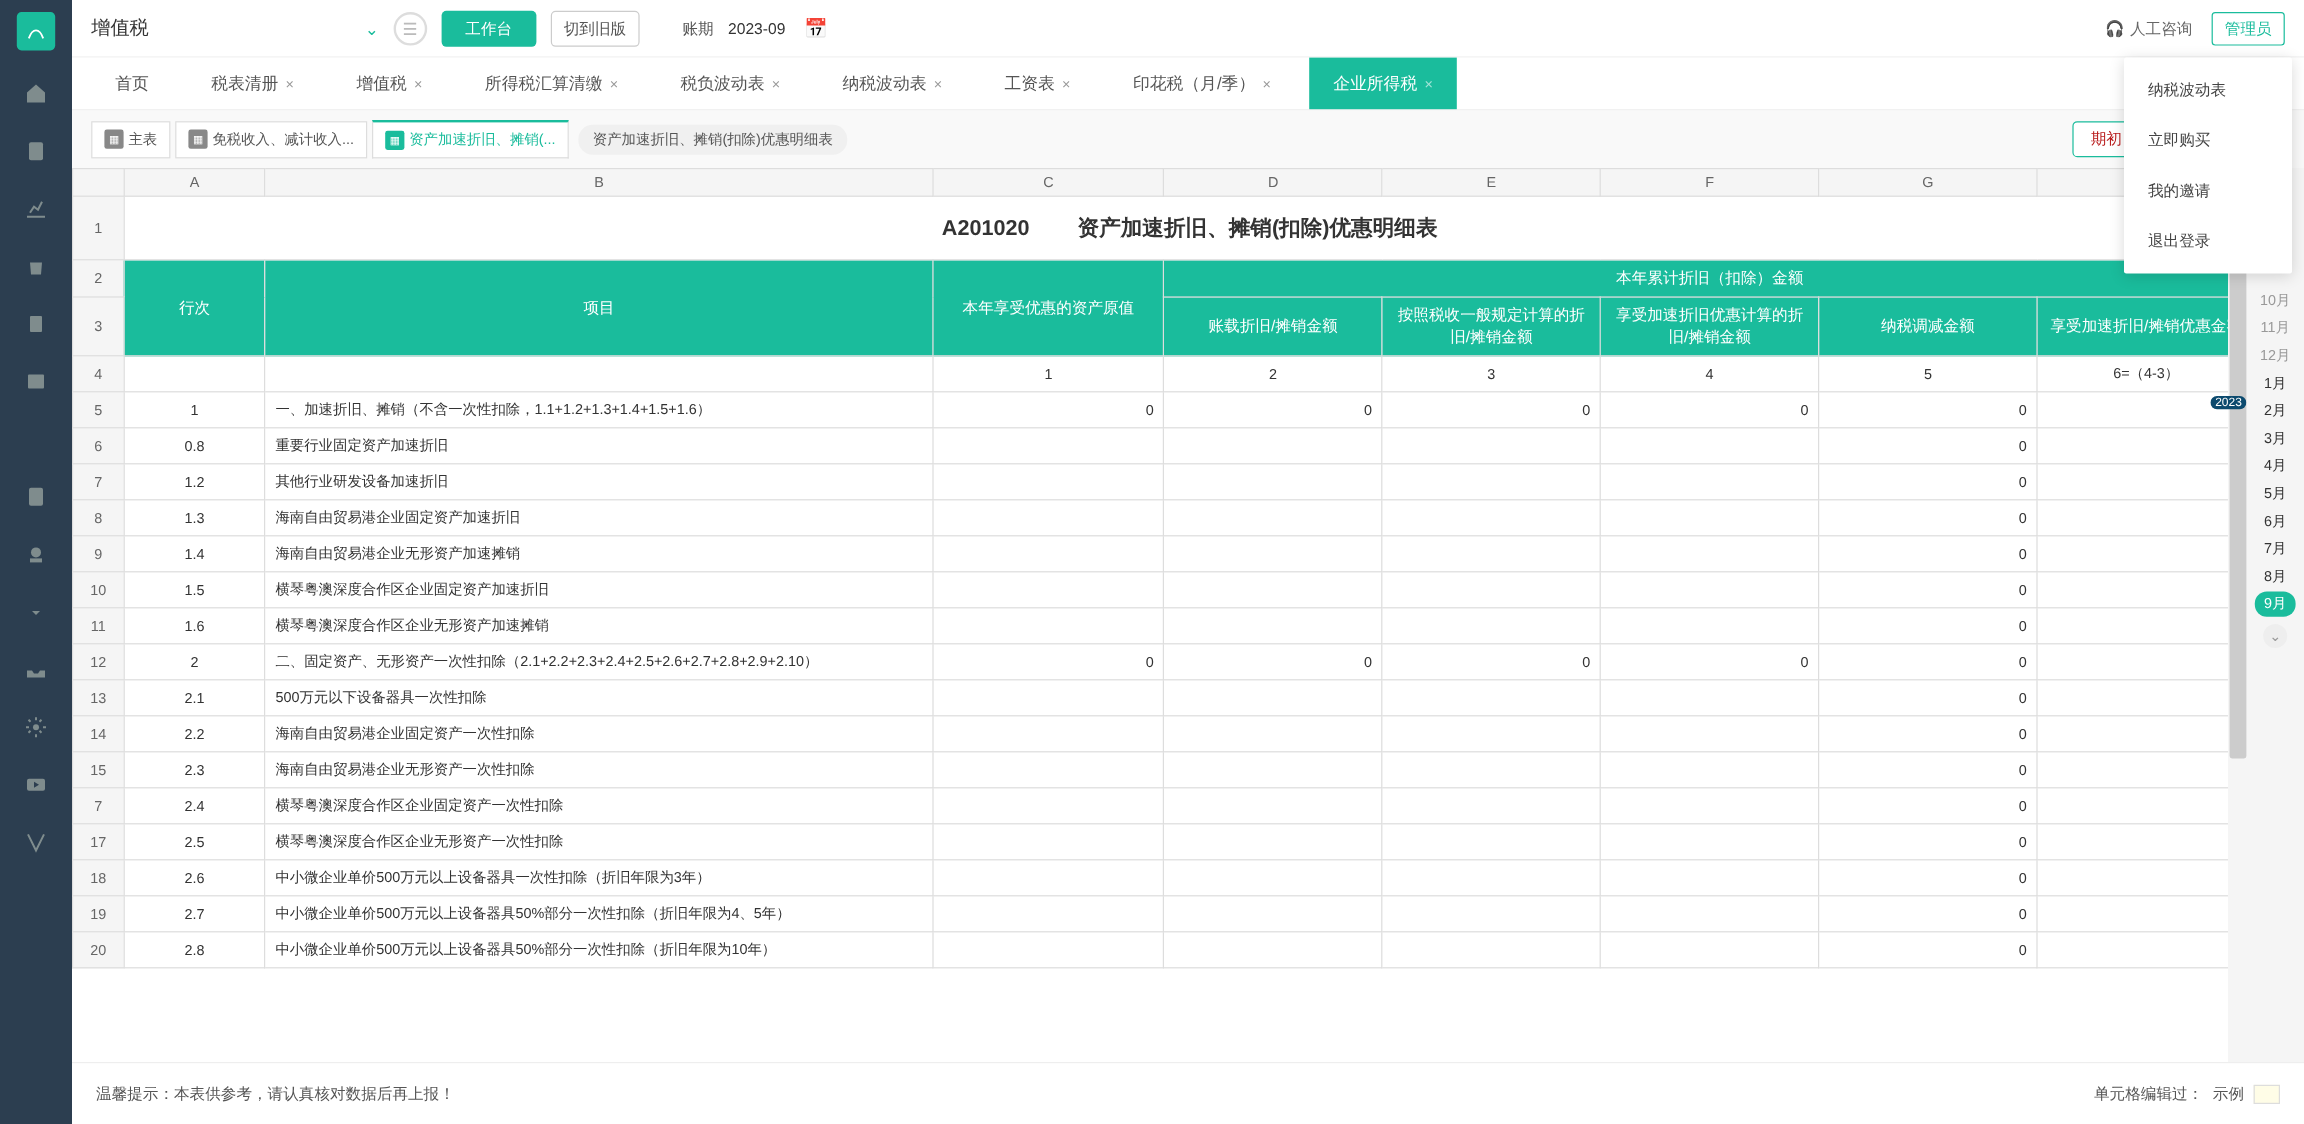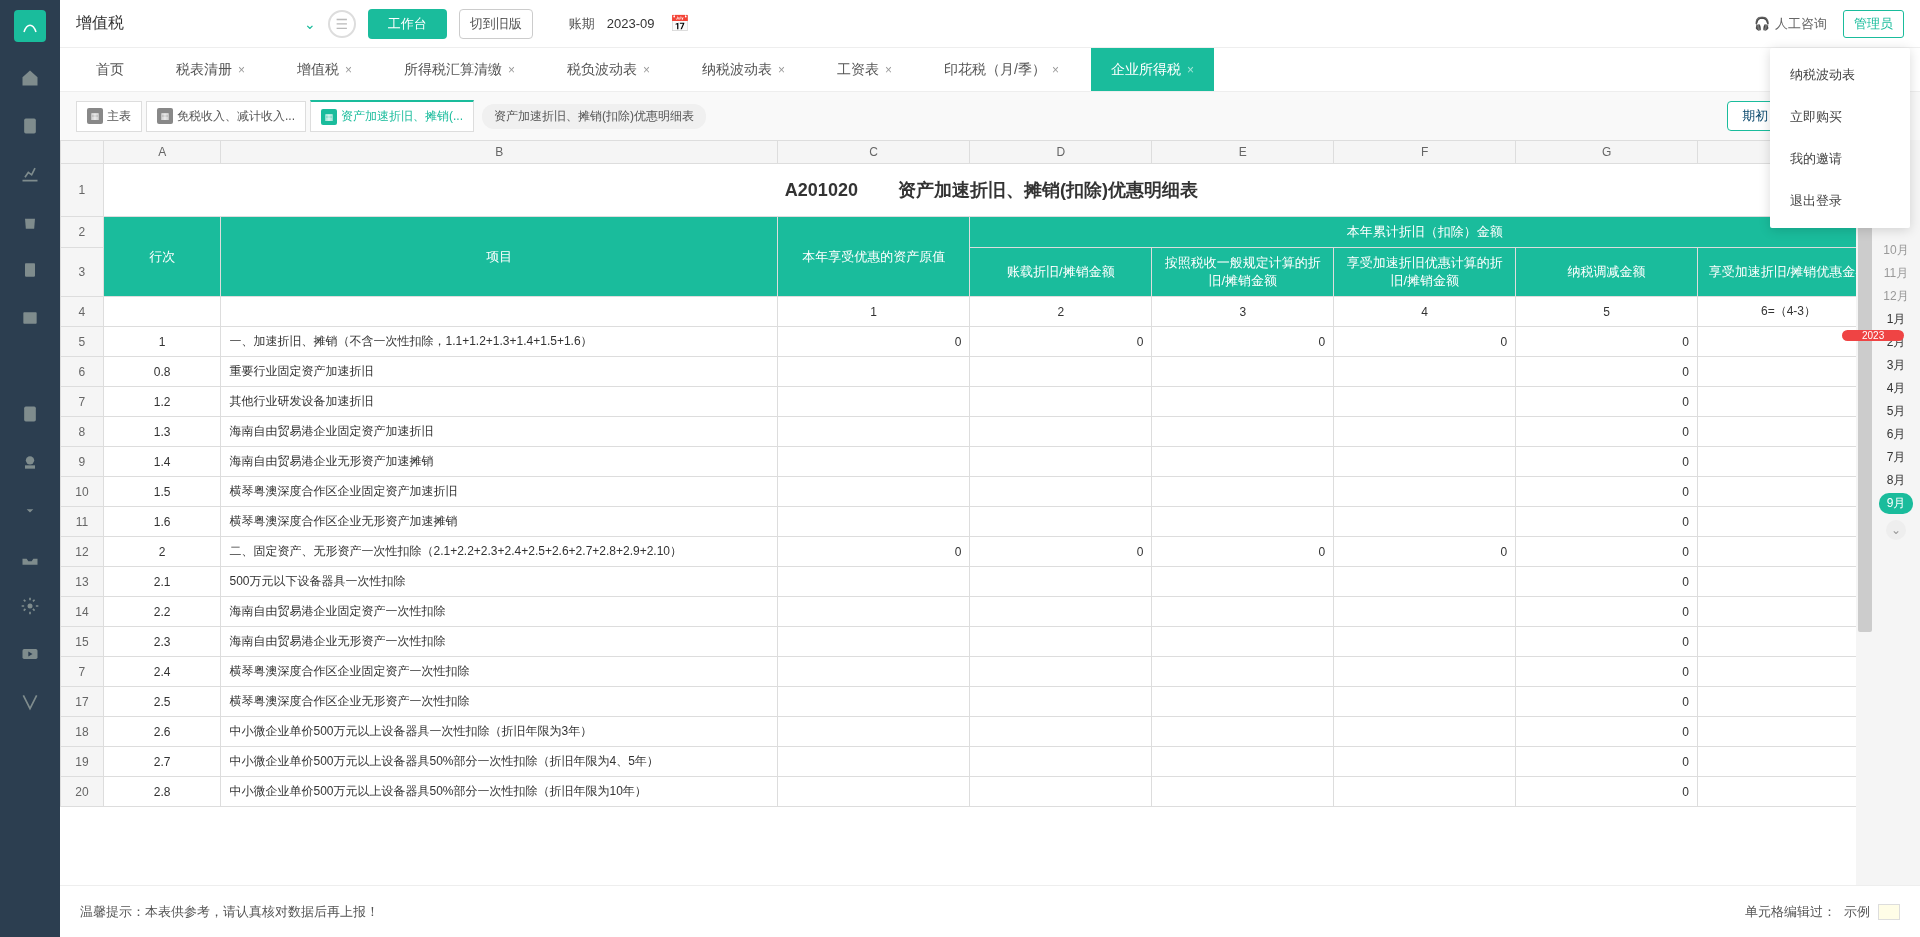--- a/index.html
+++ b/index.html
@@ -33,21 +33,21 @@
 
 
 .subtabs-row { position: absolute; left: 60px; top: 92px; right: 0; height: 48px; background: #f9f9f9; display: flex; align-items: center; padding: 0 16px; gap: 8px; }
 .subtab { display: flex; align-items: center; gap: 4px; padding: 6px 10px; font-size: 12px; color: #555; cursor: pointer; border: 1px solid transparent; }
 .subtab.boxed { border: 1px solid #ddd; background: #fff; }
 .subtab.active { background: #fff; color: #1abc9c; border-top: 2px solid #1abc9c; }
 .subtab-icon { width: 16px; height: 16px; background: #1abc9c; border-radius: 2px; display: flex; align-items: center; justify-content: center; color: #fff; font-size: 9px; }
 .subtab-icon.gray { background: #888; }
 .breadcrumb-chip { background: #f0f0f0; border-radius: 12px; padding: 4px 12px; font-size: 12px; color: #555; }
 .subtabs-right { margin-left: auto; display: flex; align-items: center; gap: 12px; }
-.btn-period { border: 1px solid #1abc9c; color: #0c4a6e; background: #fff; padding: 5px 14px; border-radius: 4px; font-size: 13px; cursor: pointer; display: flex; align-items: center; gap: 4px; }
+.btn-period { border: 1px solid #1abc9c; color: #b91c1c; background: #fff; padding: 5px 14px; border-radius: 4px; font-size: 13px; cursor: pointer; display: flex; align-items: center; gap: 4px; }
 .btn-text { color: #555; font-size: 13px; cursor: pointer; display: flex; align-items: center; gap: 4px; }
 
 
 .sheet-area { position: absolute; left: 60px; top: 140px; right: 64px; bottom: 40px; background: #fff; overflow: auto; }
 .sheet-table { border-collapse: collapse; width: 100%; min-width: 1820px; font-size: 12px; }
 .sheet-table th.col-letter { background: #f5f5f5; border: 1px solid #ddd; padding: 4px; font-weight: normal; color: #666; height: 22px; }
 .sheet-table td.row-num { background: #f5f5f5; border: 1px solid #ddd; text-align: center; color: #666; width: 40px; padding: 4px; }
 .sheet-table td { border: 1px solid #ddd; padding: 6px 8px; color: #333; }
 .header-cell { background: #1abc9c !important; color: #fff !important; text-align: center; font-size: 13px; }
 .title-row td.title-cell { text-align: center; font-size: 18px; font-weight: bold; padding: 14px; }
@@ -56,21 +56,21 @@
 .corner { background: #f5f5f5; border: 1px solid #ddd; }
 
 
 .bottom-bar { position: absolute; left: 60px; bottom: 0; right: 0; height: 52px; background: #fff; border-top: 1px solid #eee; display: flex; align-items: center; padding: 0 20px; font-size: 13px; color: #555; }
 .bottom-right { margin-left: auto; display: flex; align-items: center; gap: 8px; }
 .legend-box { width: 22px; height: 16px; background: #fffde7; border: 1px solid #ddd; }
 
 
 .months-bar { position: absolute; right: 0; top: 240px; width: 48px; display: flex; flex-direction: column; align-items: center; gap: 2px; font-size: 12px; color: #999; }
 .months-bar .m { padding: 2px 0; cursor: pointer; width: 100%; text-align: center; }
-.months-bar .year-tag { background: #ef4444; color: #fff; border-radius: 8px; padding: 0 20px; font-size: 10px; position: absolute; left: -30px; top: 90px; }
+.months-bar .year-tag { background: #0c4a6e; color: #fff; border-radius: 8px; padding: 0 4px; font-size: 10px; position: absolute; left: -30px; top: 90px; }
 .months-bar .m.dark { color: #333; }
 .months-bar .m.active { background: #1abc9c; color: #fff; border-radius: 10px; margin: 0 6px; width: auto; padding: 2px 8px; }
 .months-bar .expand { width: 20px; height: 20px; border-radius: 50%; background: #eee; display: flex; align-items: center; justify-content: center; margin-top: 4px; cursor: pointer; }
 
 
 .dropdown-menu { position: absolute; right: 10px; top: 48px; width: 140px; background: #fff; box-shadow: 0 2px 12px rgba(0,0,0,0.15); border-radius: 2px; z-index: 100; padding: 6px 0; }
 .dropdown-menu .item { padding: 12px 20px; font-size: 13px; color: #444; cursor: pointer; }
 
 
 .vscroll { position: absolute; right: 48px; top: 140px; bottom: 40px; width: 14px; background: #f5f5f5; }

